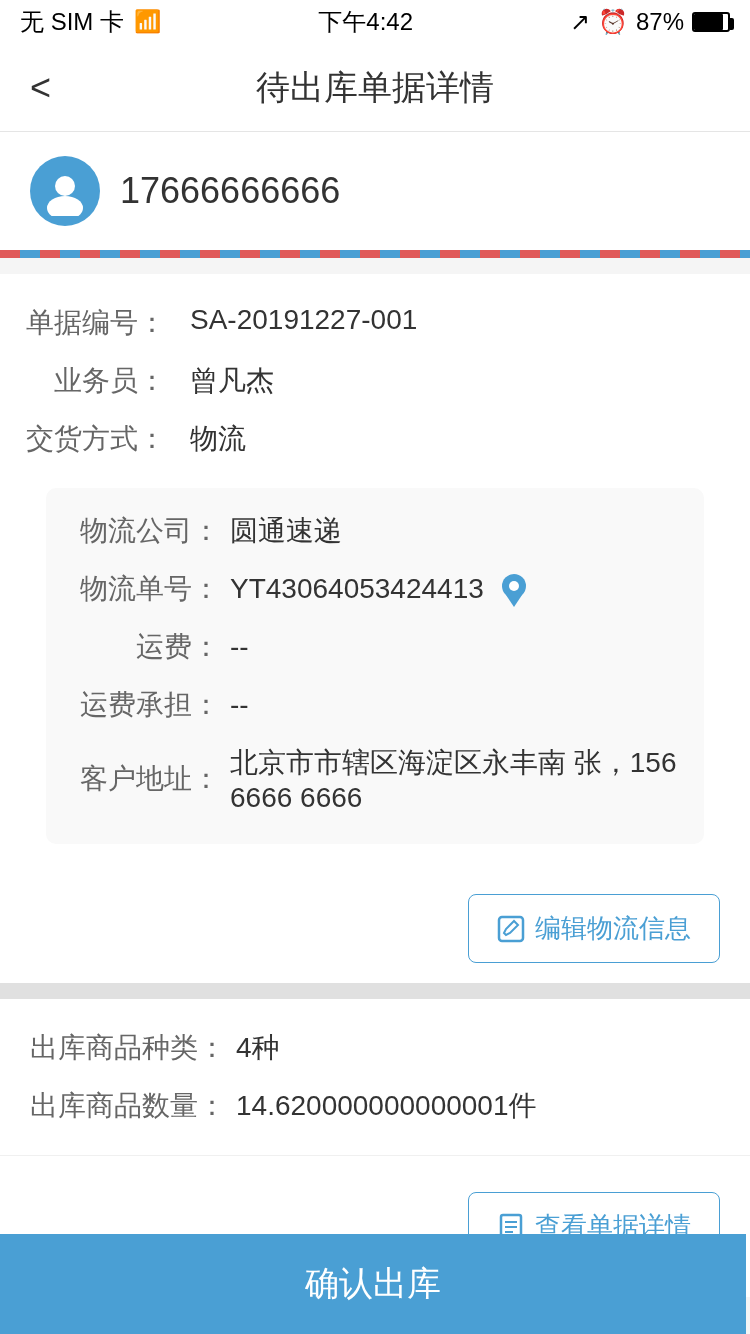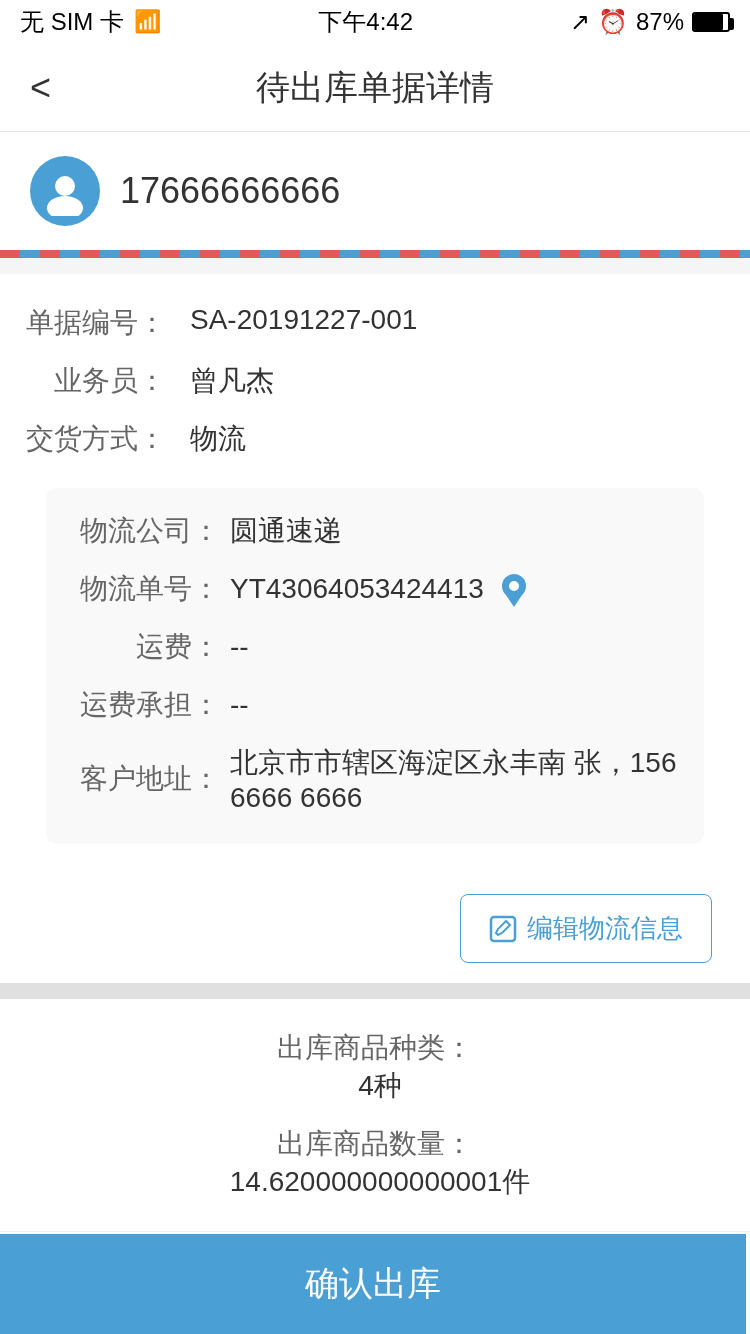--- a/index.html
+++ b/index.html
@@ -145,21 +145,21 @@
       width: 36px;
       height: 36px;
       display: inline-flex;
       align-items: center;
       justify-content: center;
     }
 
     
     .edit-btn-wrap {
       background: #fff;
-      padding: 20px 38px;
+      padding: 20px 30px;
       display: flex;
       justify-content: flex-end;
     }
     .edit-btn {
       border: 1px solid #4a9fd4;
       border-radius: 8px;
       padding: 16px 28px;
       color: #4a9fd4;
       font-size: 26px;
       display: flex;
@@ -178,21 +178,20 @@
     
     .product-section {
       background: #fff;
       padding: 30px 30px;
     }
     .product-row {
       display: flex;
       align-items: center;
       margin-bottom: 20px;
       font-size: 28px;
-      flex-direction: column;
     }
     .product-row:last-child { margin-bottom: 0; }
     .product-label {
       color: #666;
       min-width: 160px;
       flex-shrink: 0;
     }
     .product-value {
       color: #333;
       margin-left: 10px;

